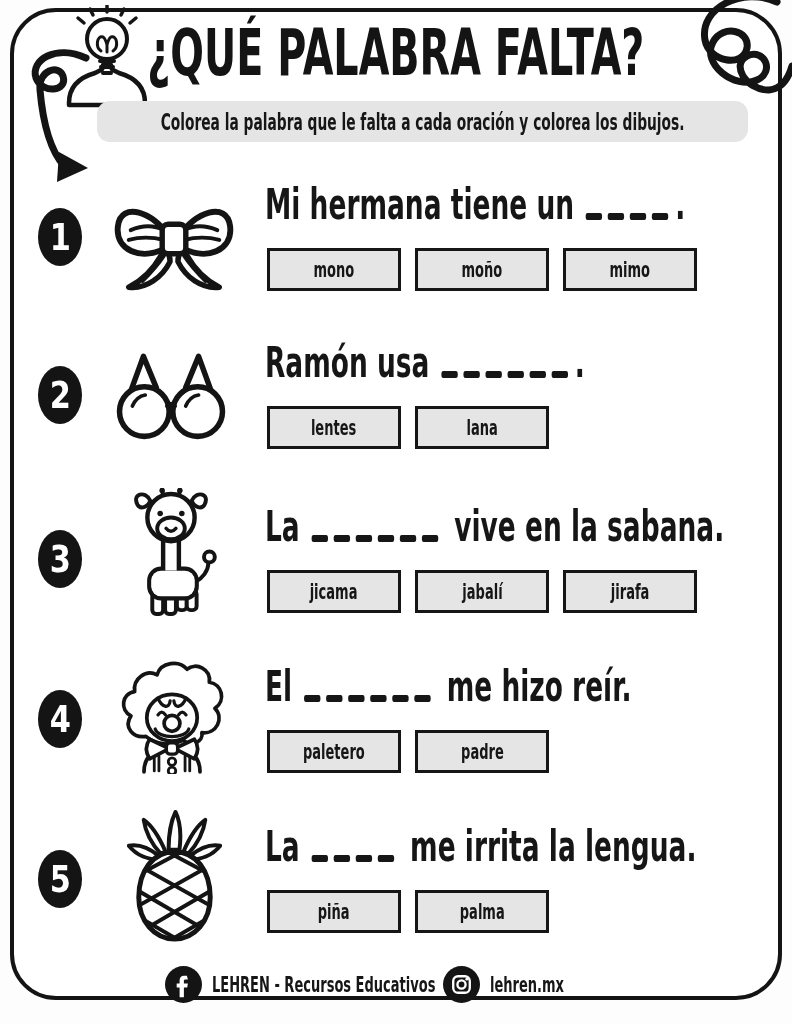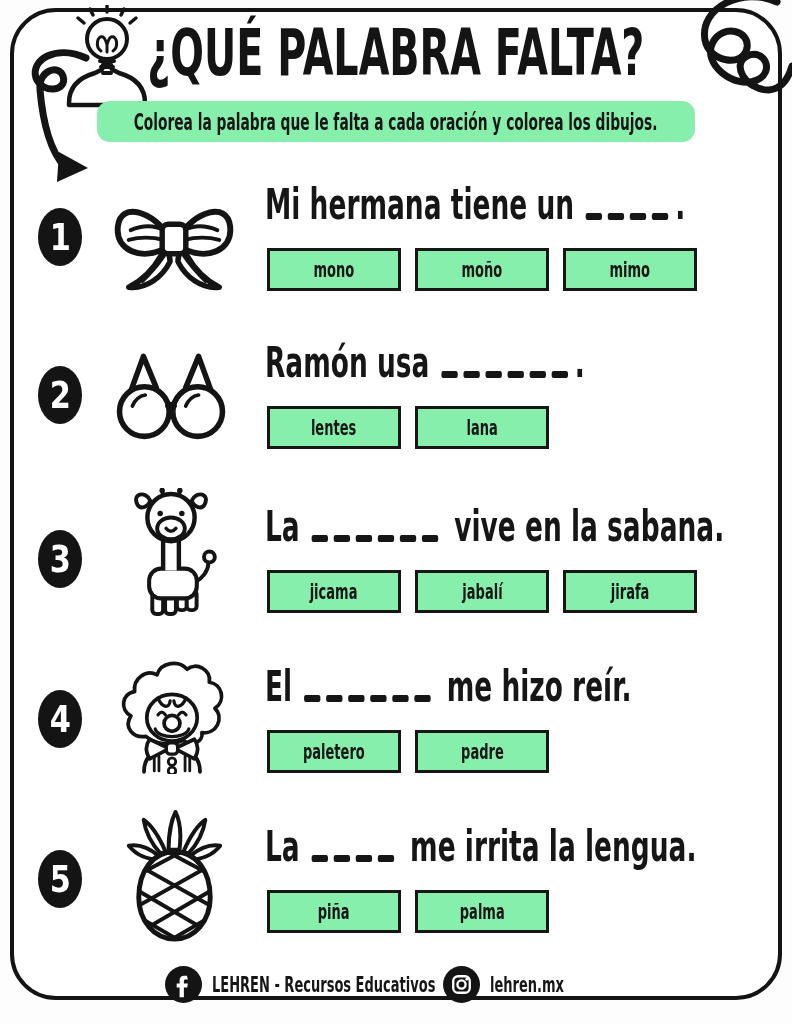--- a/index.html
+++ b/index.html
@@ -14,21 +14,21 @@
     background:#ffffff;z-index:1;
   }
   .layer{position:absolute;inset:0;z-index:2;}
   svg{display:block;}
   .doodle{position:absolute;}
 
   
   .title-wrap{position:absolute;top:16px;left:0;width:792px;display:flex;justify-content:center;}
   .title{font-size:64px;font-weight:bold;white-space:nowrap;display:inline-block;
          transform:scaleX(0.62);transform-origin:center center;color:#141414;letter-spacing:0px;}
-  .pill{position:absolute;top:101px;left:97px;width:598px;height:41px;background:#86efac;
+  .pill{position:absolute;top:101px;left:97px;width:651px;height:41px;background:#e5e5e5;
         border-radius:13px;display:flex;align-items:center;justify-content:center;overflow:visible;}
   .pill span{font-size:23px;font-weight:bold;white-space:nowrap;display:inline-block;
              transform:scaleX(0.60);transform-origin:center center;}
 
   
   .row{position:absolute;left:0;width:792px;}
   .row1{top:178px;} .row2{top:336px;} .row3{top:500px;} .row4{top:660px;} .row5{top:820px;}
   .badge{position:absolute;left:38px;top:30px;width:44px;height:58px;background:#141414;
          border-radius:50%;display:flex;align-items:center;justify-content:center;}
   .badge span{color:#ffffff;font-size:38px;font-weight:bold;display:inline-block;transform:scaleX(0.8);}
@@ -39,21 +39,21 @@
   .row4 .icon{left:116px;top:-6px;}
   .row5 .icon{left:114px;top:-10px;}
   .content{position:absolute;left:265px;top:0;}
   .sentence{height:52px;display:flex;align-items:center;}
   .sentence .cond{font-size:42px;font-weight:bold;white-space:nowrap;display:inline-block;
                   transform:scaleX(0.63);transform-origin:left center;}
   .blank{white-space:nowrap;margin:0 2px 0 4px;}
   .dash{display:inline-block;width:26px;height:7px;background:#161616;border-radius:3px;
         margin-right:9px;vertical-align:-1px;}
   .options{display:flex;gap:14px;margin-top:18px;margin-left:2px;}
-  .opt{width:134px;height:43px;box-sizing:border-box;border:3px solid #161616;background:#86efac;
+  .opt{width:134px;height:43px;box-sizing:border-box;border:3px solid #161616;background:#e5e5e5;
        display:flex;align-items:center;justify-content:center;}
   .opt span{font-size:21px;font-weight:bold;white-space:nowrap;display:inline-block;
             transform:scaleX(0.62);transform-origin:center center;}
 
   
   .footer{position:absolute;top:966px;left:0;width:720px;display:flex;justify-content:center;
           align-items:center;gap:26px;z-index:3;}
   .fitem{display:flex;align-items:center;gap:10px;}
   .flabel-wrap{overflow:visible;height:26px;display:flex;align-items:center;}
   .flabel{font-size:21px;font-weight:bold;white-space:nowrap;display:inline-block;

